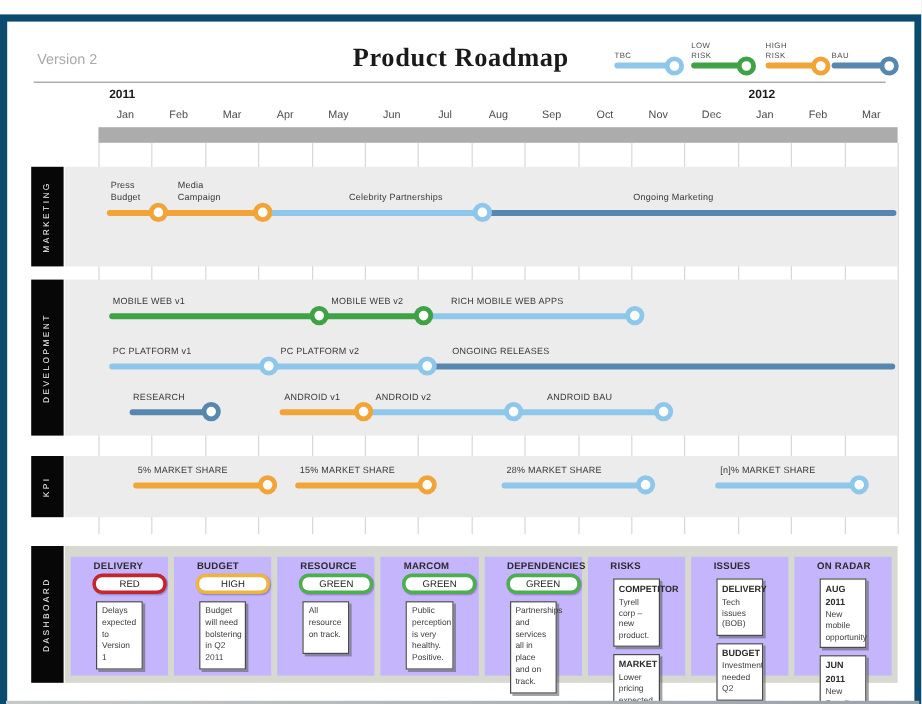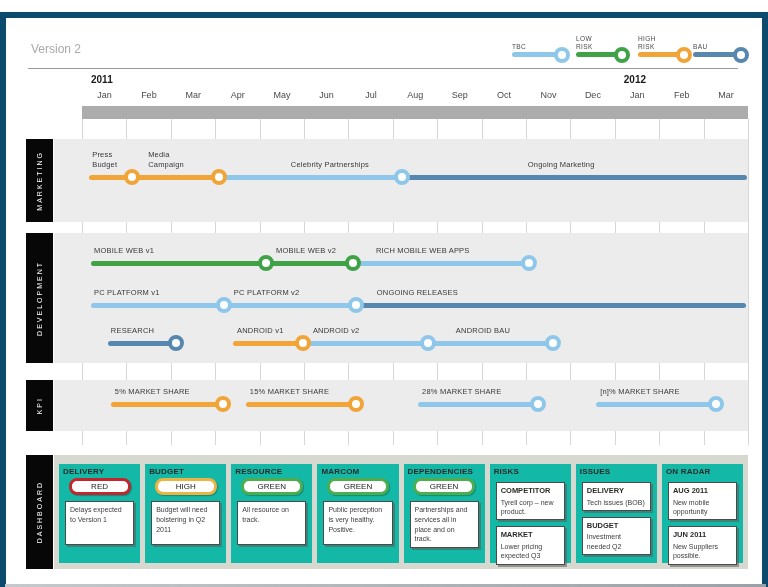--- a/index.html
+++ b/index.html
@@ -23,34 +23,35 @@
   .gridline{position:absolute;top:101px;height:326px;width:1px;background:#d7d7d7;}
   
   .lanebg{position:absolute;left:48px;width:694px;background:#ececec;}
   .laneblock{position:absolute;left:20px;width:27px;background:#070707;display:flex;align-items:center;justify-content:center;}
   .lanetext{writing-mode:vertical-rl;transform:rotate(180deg);color:#fff;font-size:7px;letter-spacing:2px;white-space:nowrap;}
   .bar{position:absolute;height:5px;border-radius:2.5px;z-index:3;}
   .marker{position:absolute;width:8px;height:8px;border:4px solid #000;border-radius:50%;background:#fff;box-sizing:content-box;z-index:4;}
   .barlabel{position:absolute;font-size:7.5px;line-height:10px;color:#383838;letter-spacing:.2px;white-space:pre-line;z-index:4;}
   
   .dashband{position:absolute;left:48px;top:437px;width:694px;height:114px;background:#d7d8d0;display:flex;gap:5px;padding:9px 5px 6px;}
-  .card{flex:1;background:#14b8a6;padding:2px 3px;min-width:0;}
+  .card{flex:1;background:#c4b5fd;padding:2px 18px;min-width:0;}
   .cardtitle{font-size:8px;font-weight:bold;color:#2b2b2b;letter-spacing:.2px;margin:1px 0 2px 1px;white-space:nowrap;}
   .pill{width:62px;margin:2px auto 0;background:#fff;border:3px solid #888;border-radius:8px;font-size:8px;color:#222;text-align:center;padding:1px 0;box-shadow:1px 1px 1px rgba(0,0,0,.25);}
   .notebox{margin:6px 3px 0;background:#fff;border:1px solid #4a4a4a;box-shadow:2px 2px 0 rgba(90,90,90,.55);padding:3px 4px;font-size:7px;line-height:1.4;color:#3c3c3c;min-height:44px;}
   .riskbox{min-height:27px;}
   .boxheading{font-size:7.5px;font-weight:bold;color:#2b2b2b;margin-bottom:1px;}
   .boxtext{font-size:7px;line-height:1.35;color:#3c3c3c;}
 </style>
 </head>
 <body>
 
 <div class="page">
   <div class="frame" id="canvas">
     <div class="version">Version 2</div>
+    <div class="title">Product Roadmap</div>
     <div class="legend" id="legend">
         <div class="lgitem" style="left: 506px;">
           <div class="lglabel">TBC</div>
           <div class="lgline" style="width: 52px; background: rgb(142, 199, 234);">
             <div class="lgring" style="border-color: rgb(142, 199, 234);"></div>
           </div>
         </div>
         <div class="lgitem" style="left: 570px;">
           <div class="lglabel">LOW
 RISK</div>

